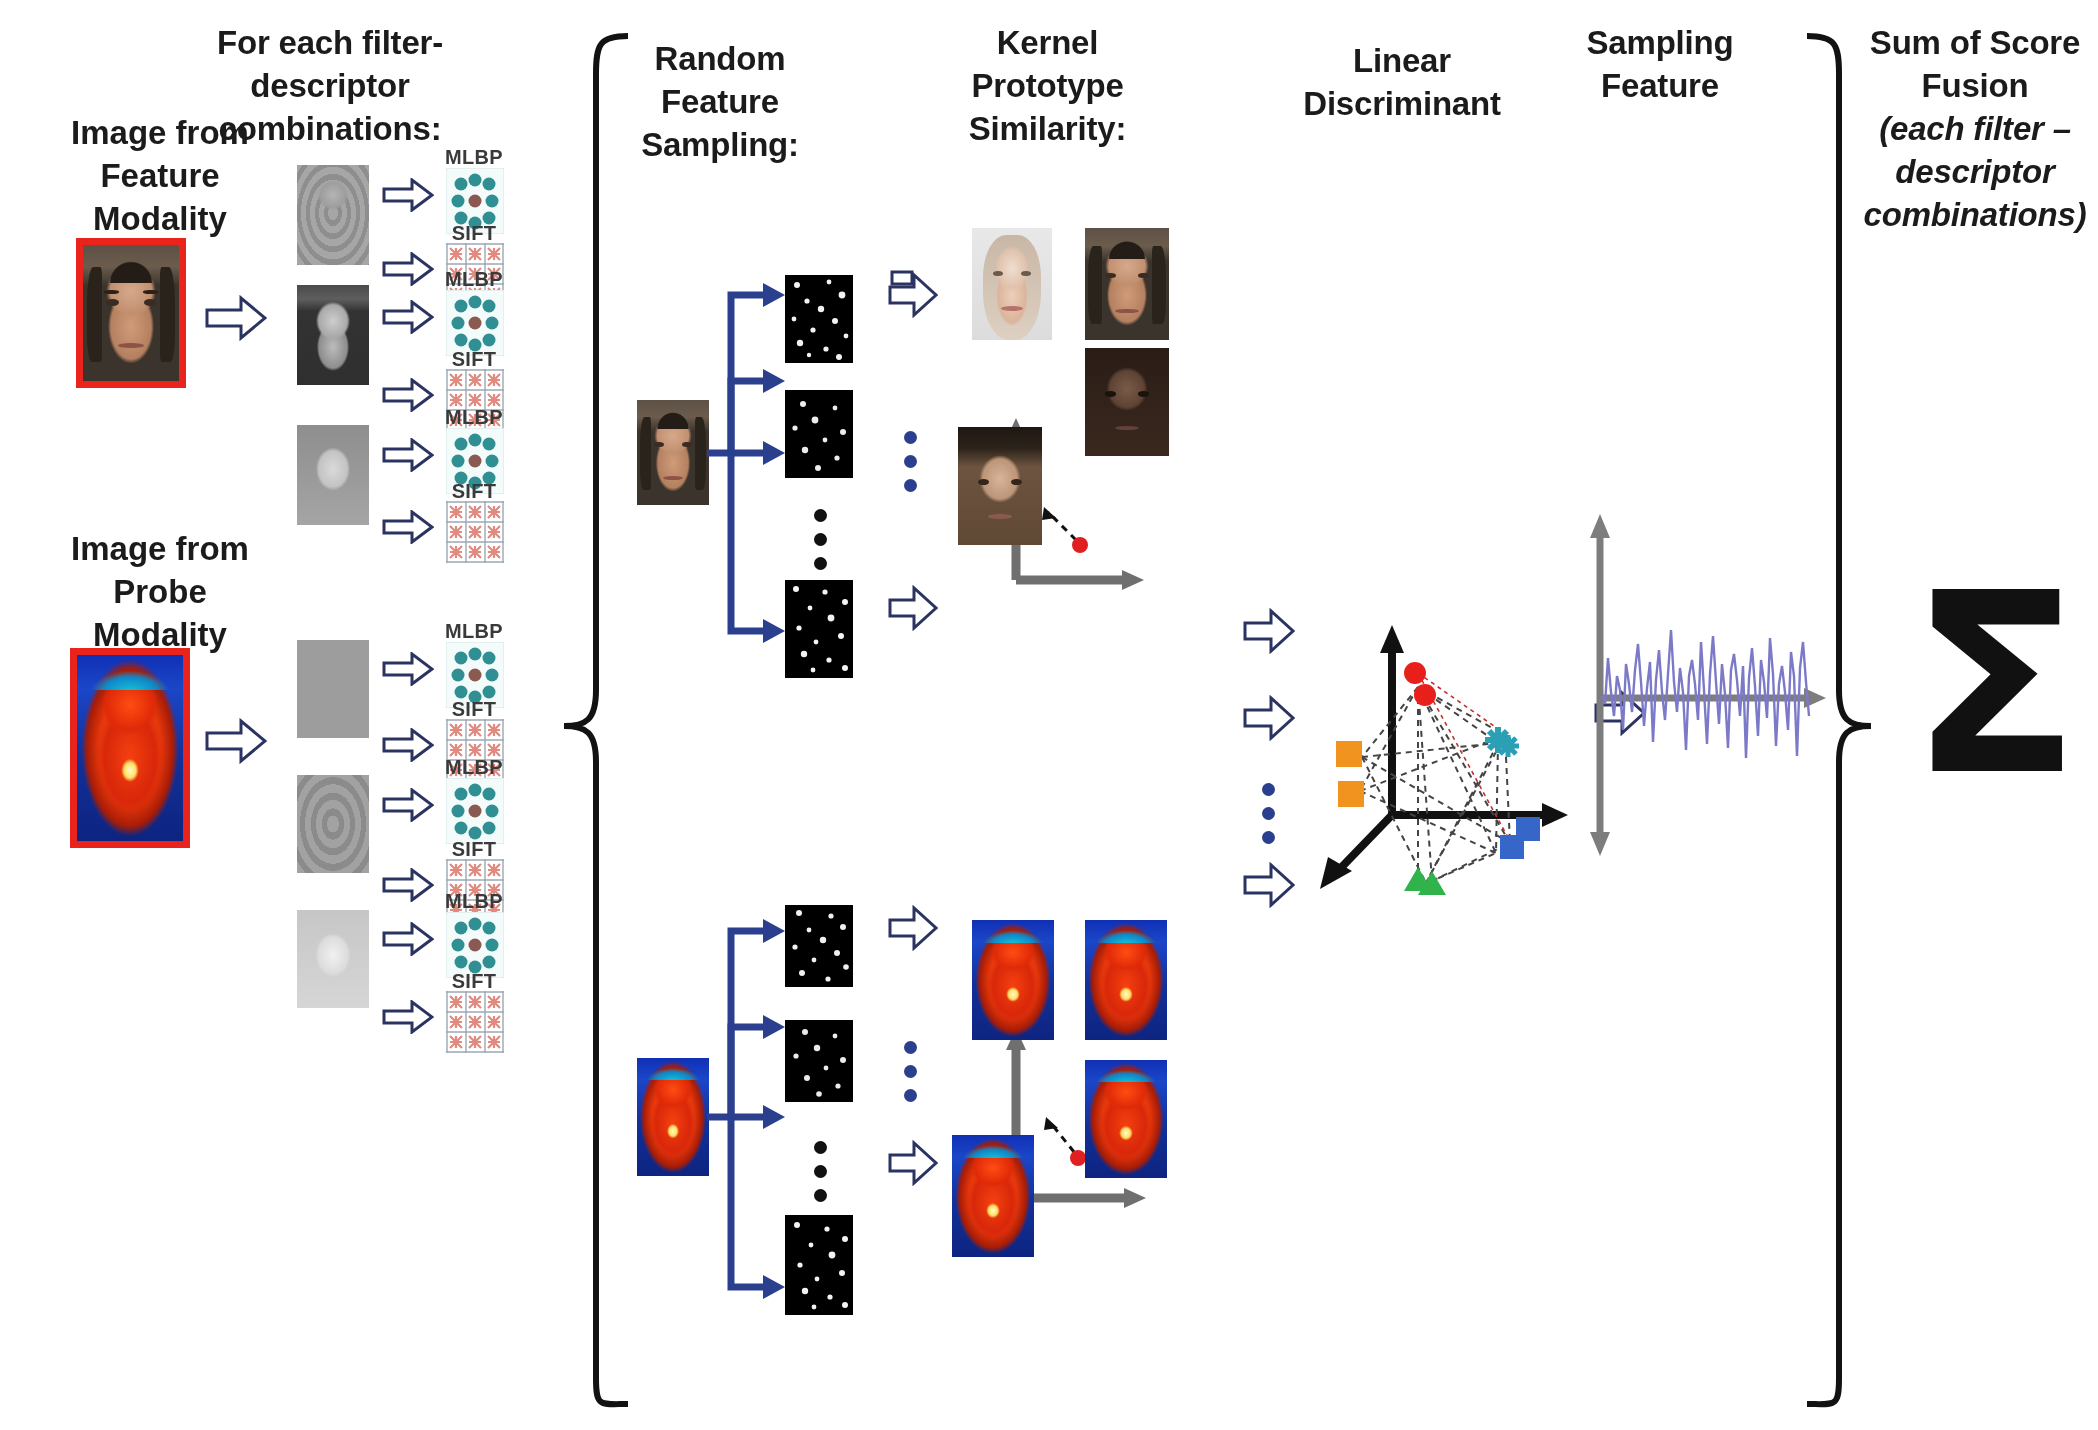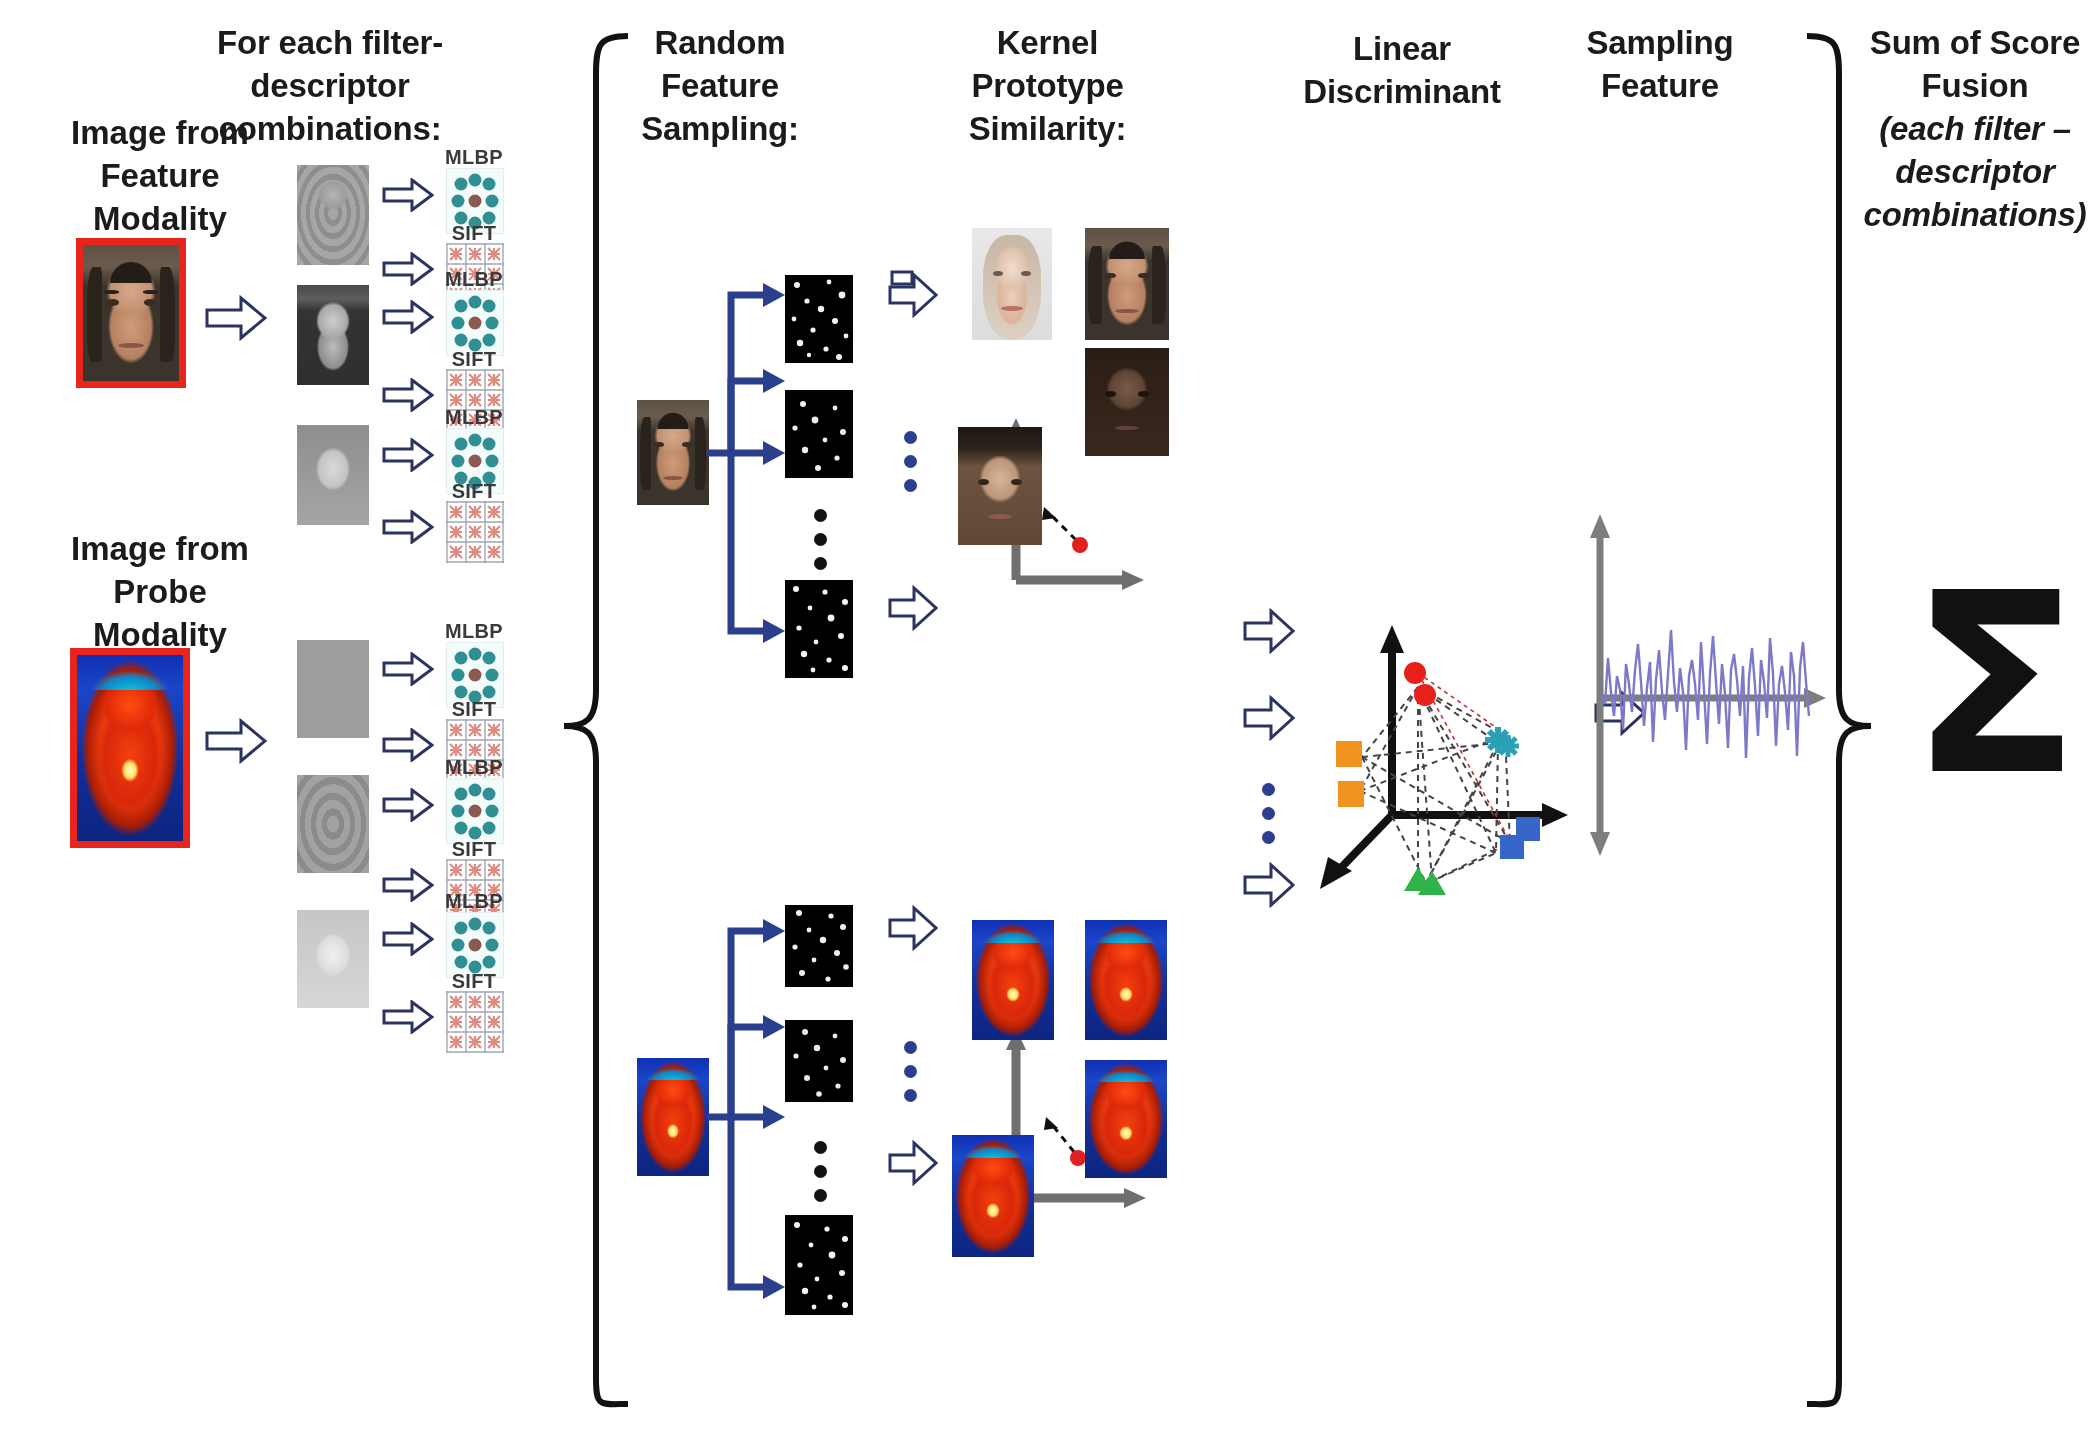--- a/index.html
+++ b/index.html
@@ -69,33 +69,33 @@
 </style>
 </head>
 <body>
 
 <div class="hdr" style="left:215px;top:22px;width:230px;">
   <div>For each filter-</div>
   <div>descriptor</div>
   <div>combinations:</div>
 </div>
 
-<div class="hdr" style="left:625px;top:22px;width:190px;">
+<div class="hdr" style="left:625px;top:38px;width:190px;">
   <div>Random</div>
   <div>Feature</div>
   <div>Sampling:</div>
 </div>
 
 <div class="hdr" style="left:935px;top:22px;width:225px;">
   <div>Kernel</div>
   <div>Prototype</div>
   <div>Similarity:</div>
 </div>
 
-<div class="hdr" style="left:1262px;top:28px;width:280px;">
+<div class="hdr" style="left:1262px;top:40px;width:280px;">
   <div>Linear</div>
   <div>Discriminant</div>
 </div>
 
 <div class="hdr" style="left:1520px;top:22px;width:280px;">
   <div>Sampling</div>
   <div>Feature</div>
 </div>
 
 <div class="hdr" style="left:1855px;top:22px;width:240px;">

